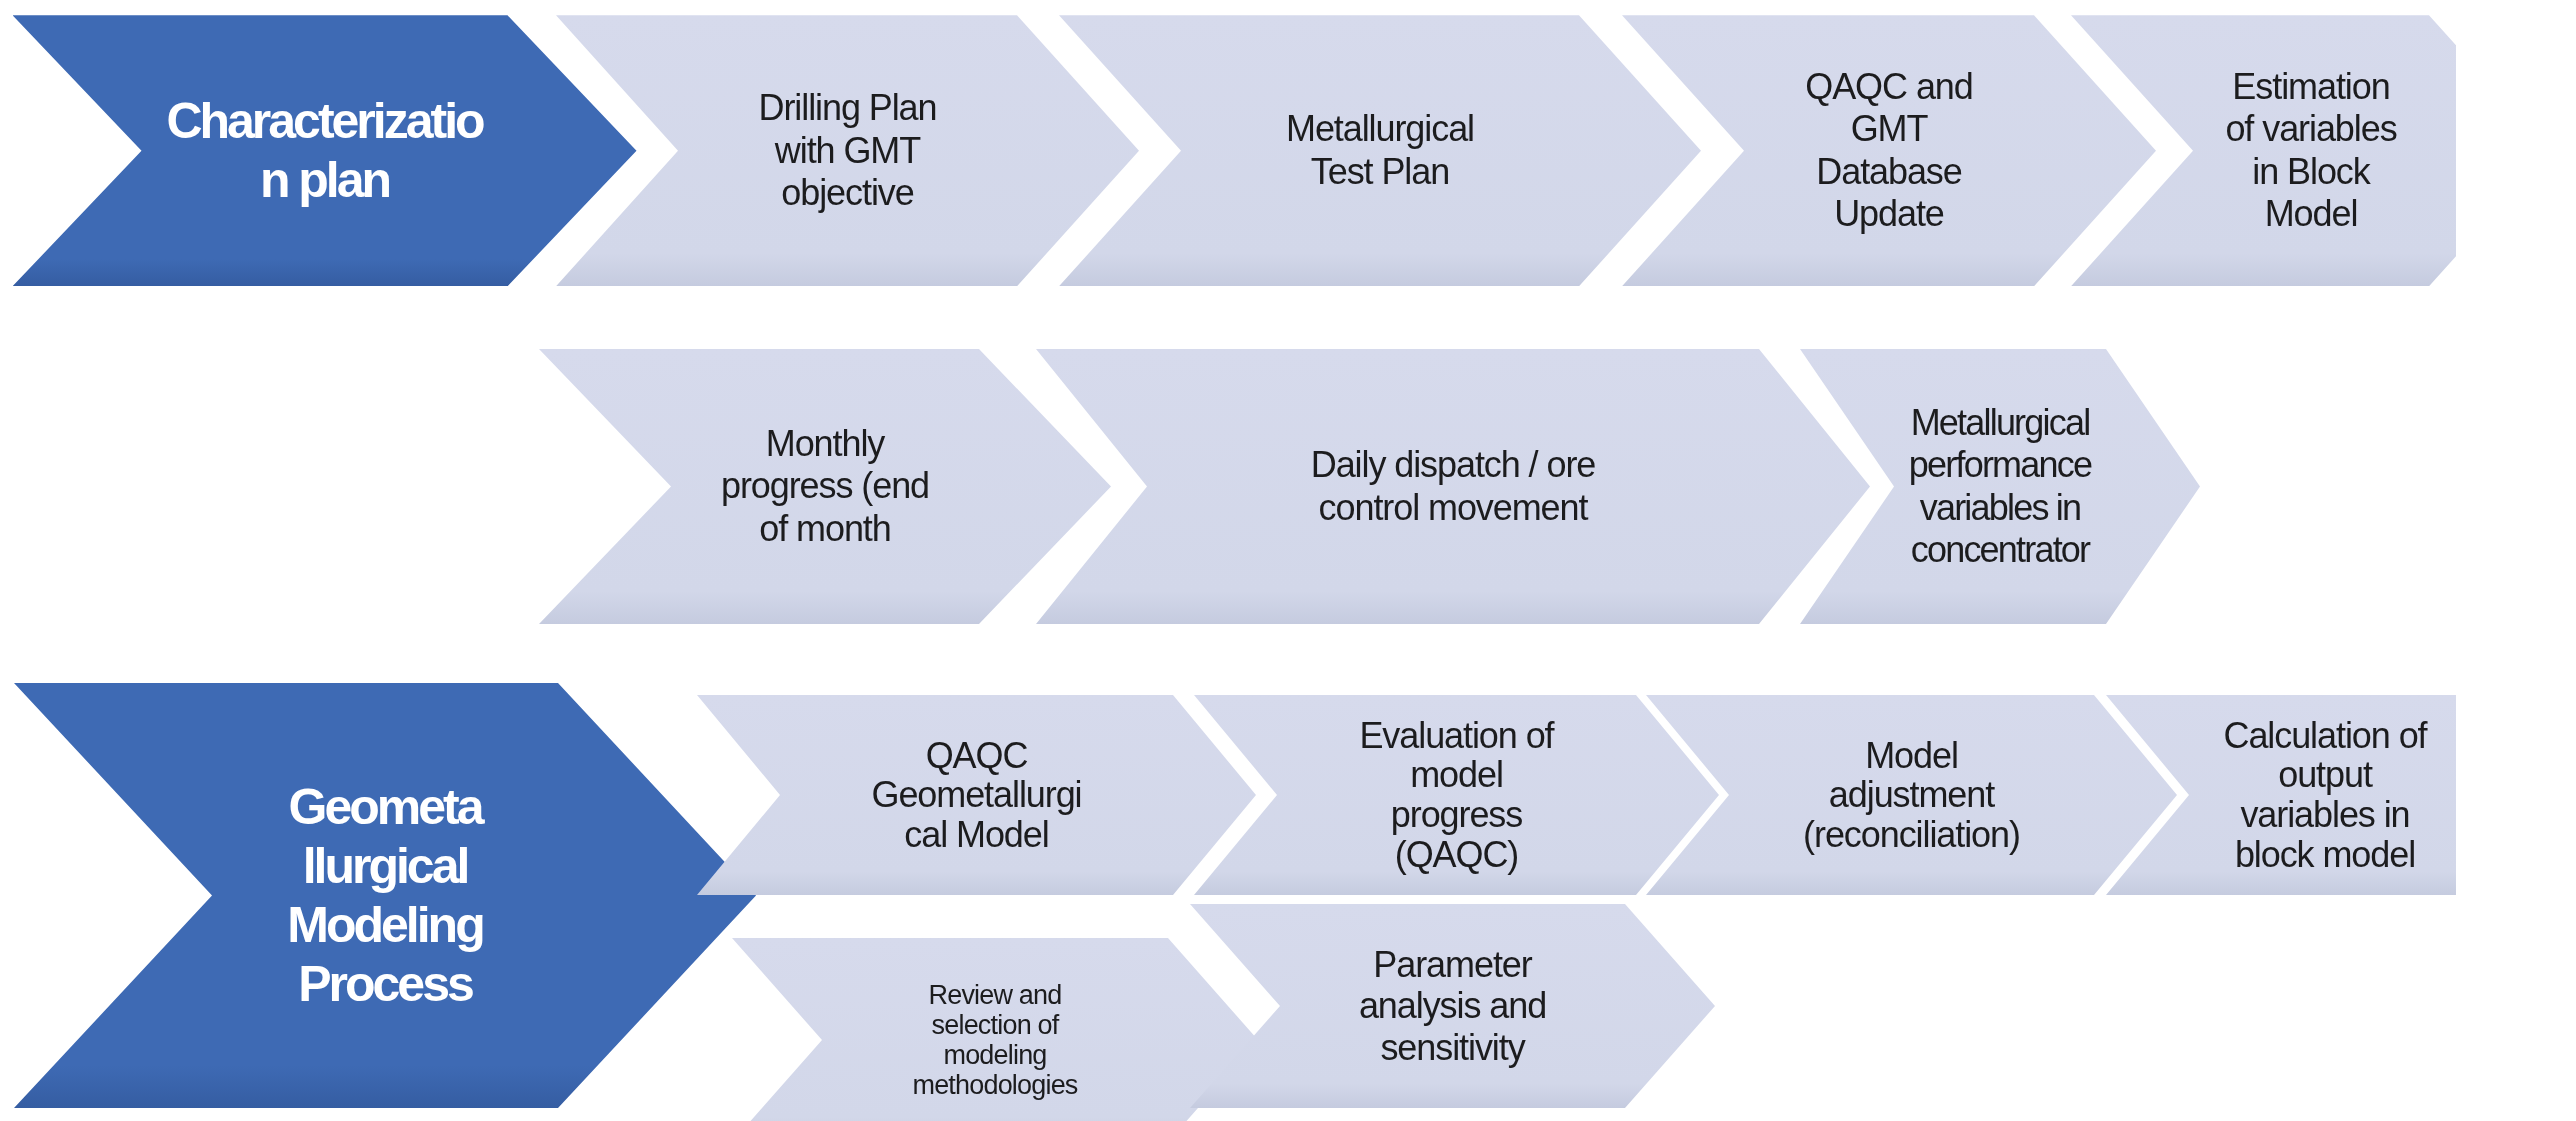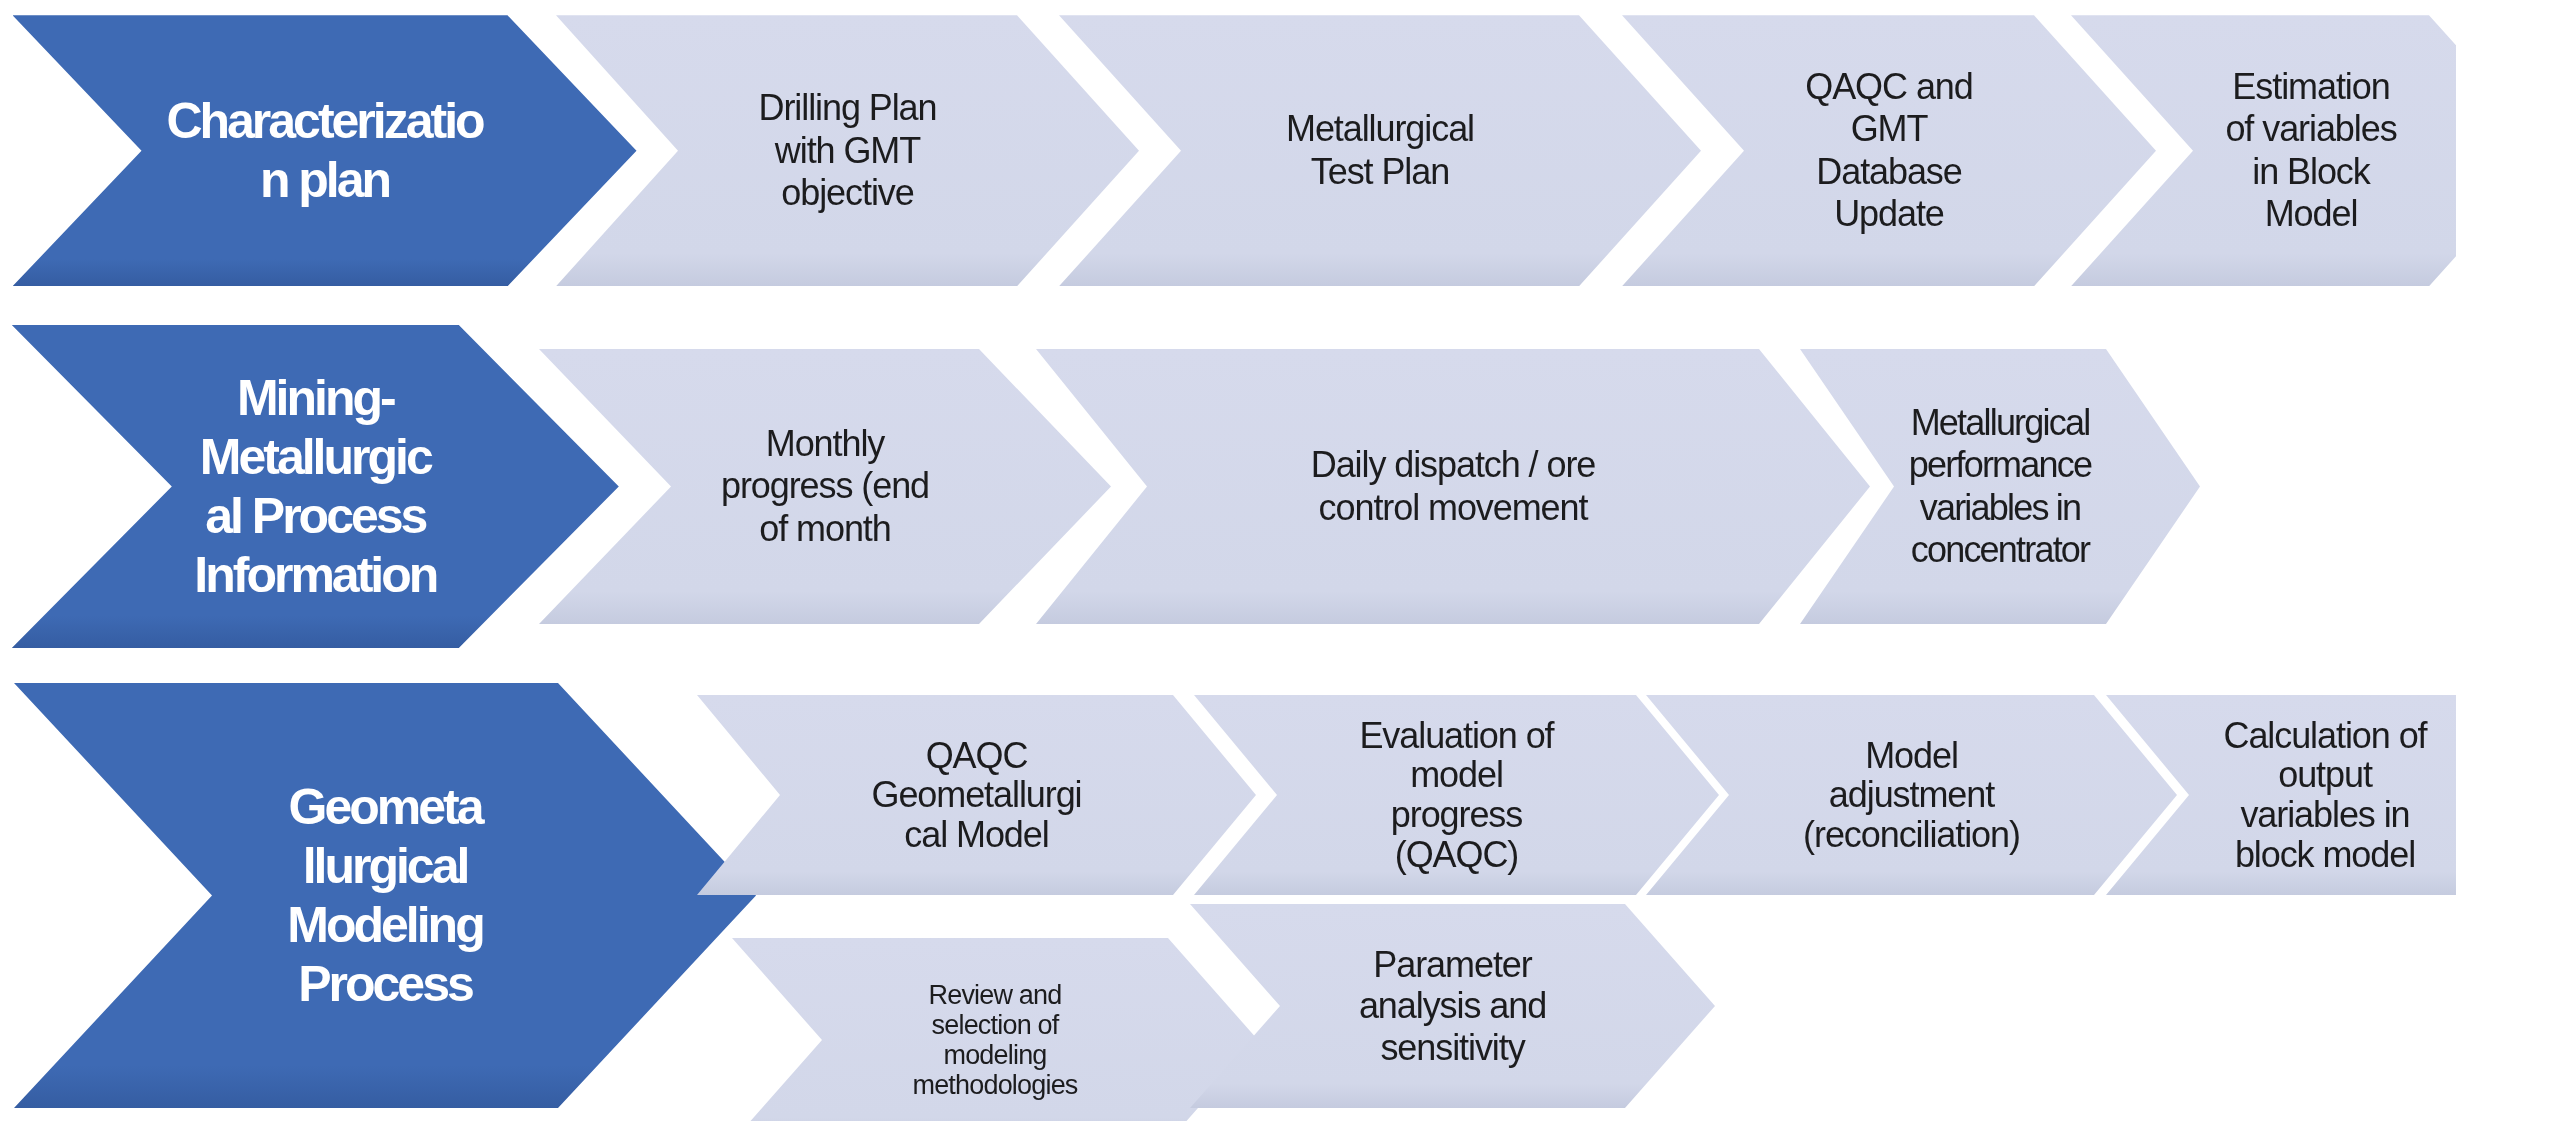--- a/index.html
+++ b/index.html
@@ -84,26 +84,20 @@
 Database
 Update</span>
   </div>
   <div class="chev light" style="left:2071px; top:15.3px; width:480px; height:271px; --d:122px;">
     <span class="lbl">Estimation
 of variables
 in Block
 Model</span>
   </div>
 
-  <div class="chev blue" style="left:11.8px; top:325px; width:607px; height:323px; --d:160px;">
-    <span class="lbl">Mining-
-Metallurgic
-al Process
-Information</span>
-  </div>
   <div class="chev light" style="left:539px; top:349px; width:572px; height:275px; --d:132px;">
     <span class="lbl">Monthly
 progress (end
 of month</span>
   </div>
   <div class="chev light" style="left:1036px; top:349px; width:834px; height:275px;align-items:center; --d:111px;">
     <span class="lbl">Daily dispatch / ore
 control movement</span>
   </div>
   <div class="chev light tightls" style="left:1800px; top:349px; width:400px; height:275px; --d:94px;">

